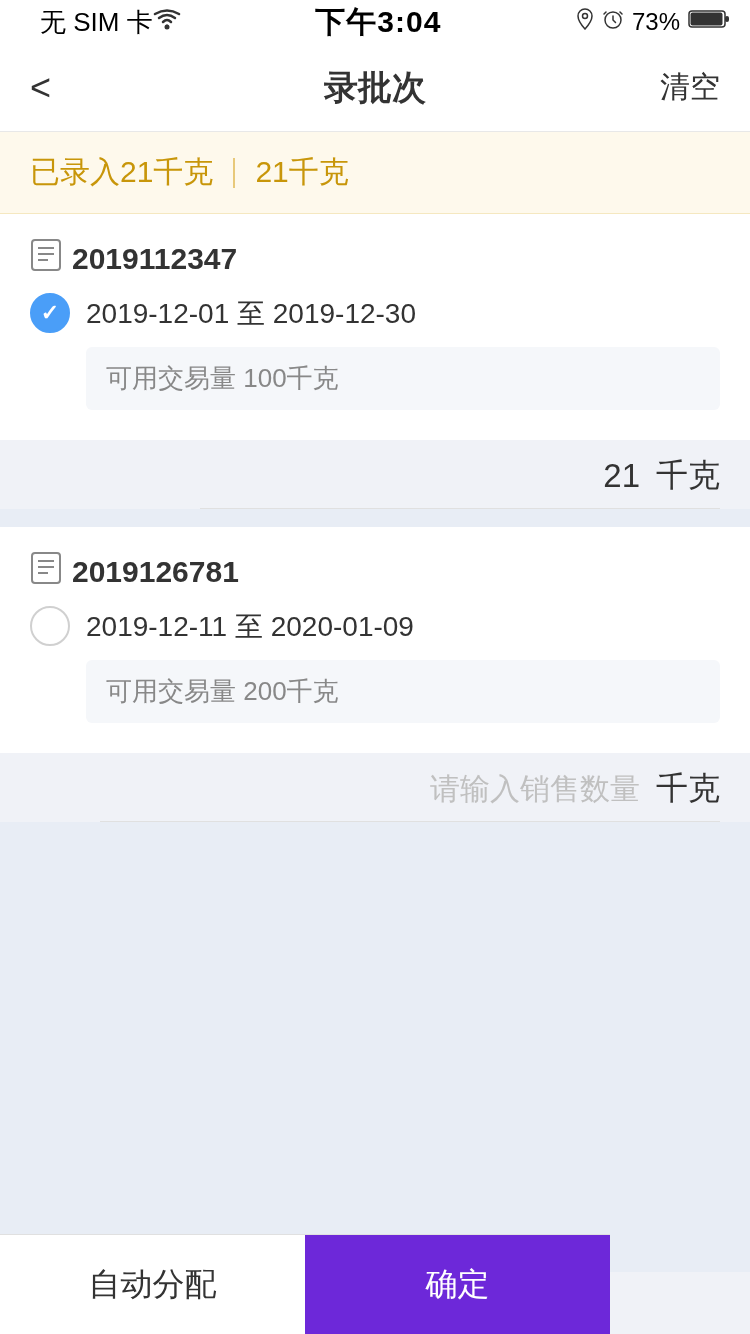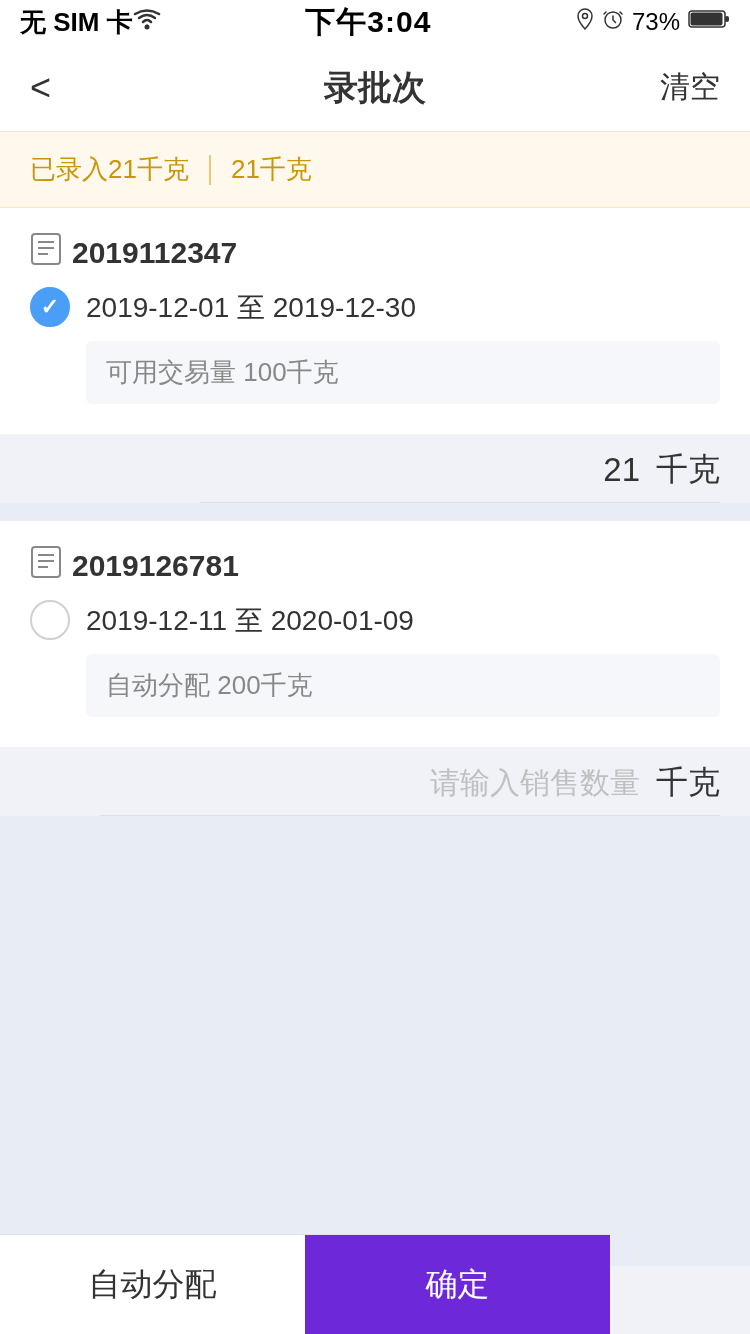--- a/index.html
+++ b/index.html
@@ -20,21 +20,22 @@
       display: flex;
       align-items: center;
       justify-content: space-between;
       padding: 0 20px;
       font-size: 28px;
     }
     .status-left {
       display: flex;
       align-items: center;
       font-size: 26px;
-      font-weight: 700;
+      font-weight: 400;
+      margin-left: 20px;
     }
     .status-center {
       font-size: 30px;
       font-weight: 600;
       letter-spacing: 1px;
     }
     .status-right {
       display: flex;
       align-items: center;
       gap: 8px;
@@ -72,21 +73,21 @@
     
     .info-banner {
       background: #fef9ec;
       padding: 20px 30px;
       display: flex;
       align-items: center;
       gap: 20px;
       border-bottom: 1px solid #f5e8c0;
     }
     .info-banner-text {
-      font-size: 26px;
+      font-size: 30px;
       color: #c8960a;
     }
     .info-banner-divider {
       width: 2px;
       height: 30px;
       background: #e8c97a;
     }
 
     
     .batch-item {
@@ -334,21 +335,21 @@
         <line x1="8" y1="22" x2="18" y2="22" stroke="#888" stroke-width="2"></line>
       </svg>
     </span>
     <span>2019126781</span>
   </div>
   <div class="batch-item-row">
     <div class="radio-circle"></div>
     <span class="date-range">2019-12-11 至 2020-01-09</span>
   </div>
   <div class="avail-qty-box">
-    <span class="avail-qty-text">自动分配 200千克</span>
+    <span class="avail-qty-text">可用交易量 200千克</span>
   </div>
 </div>
 
 <div class="qty-input-row-2">
   <span class="qty-placeholder">请输入销售数量</span>
   <span class="qty-unit">千克</span>
 </div>
 <div class="qty-underline-2"></div>
 
 <div class="gray-area"></div>

